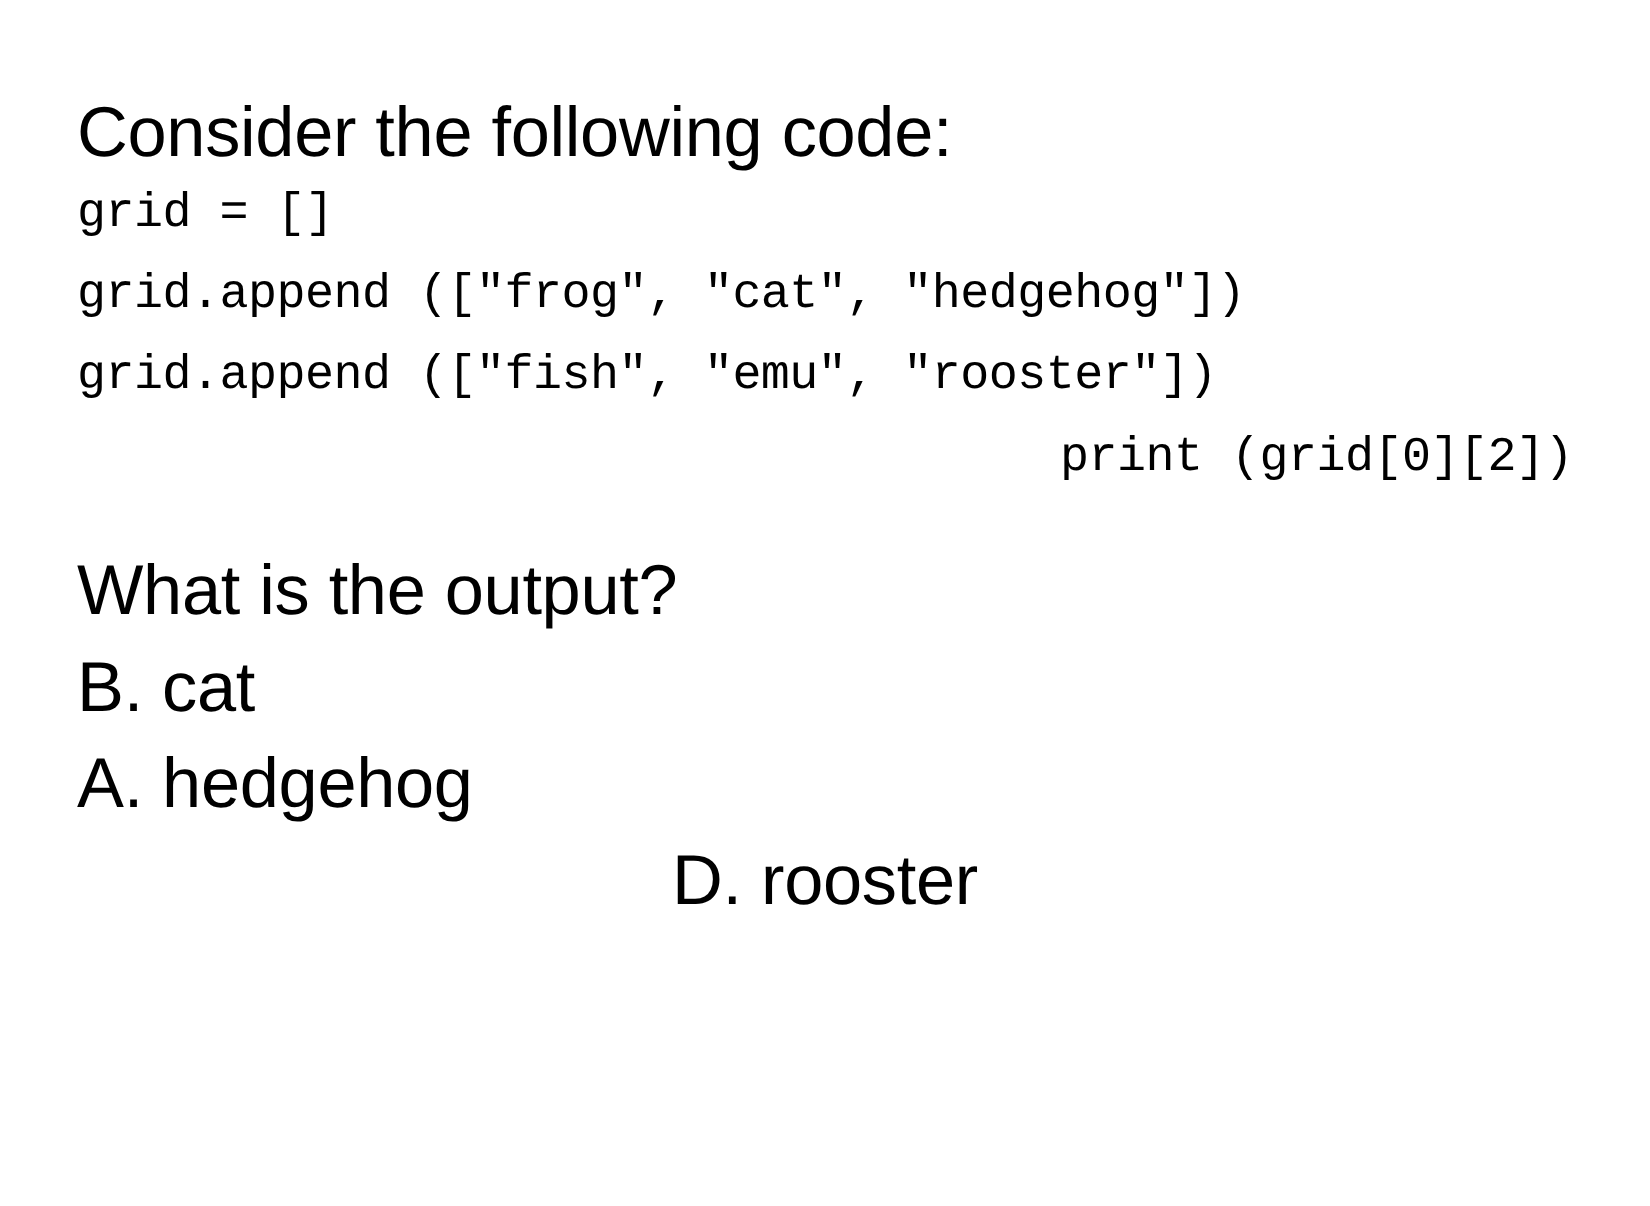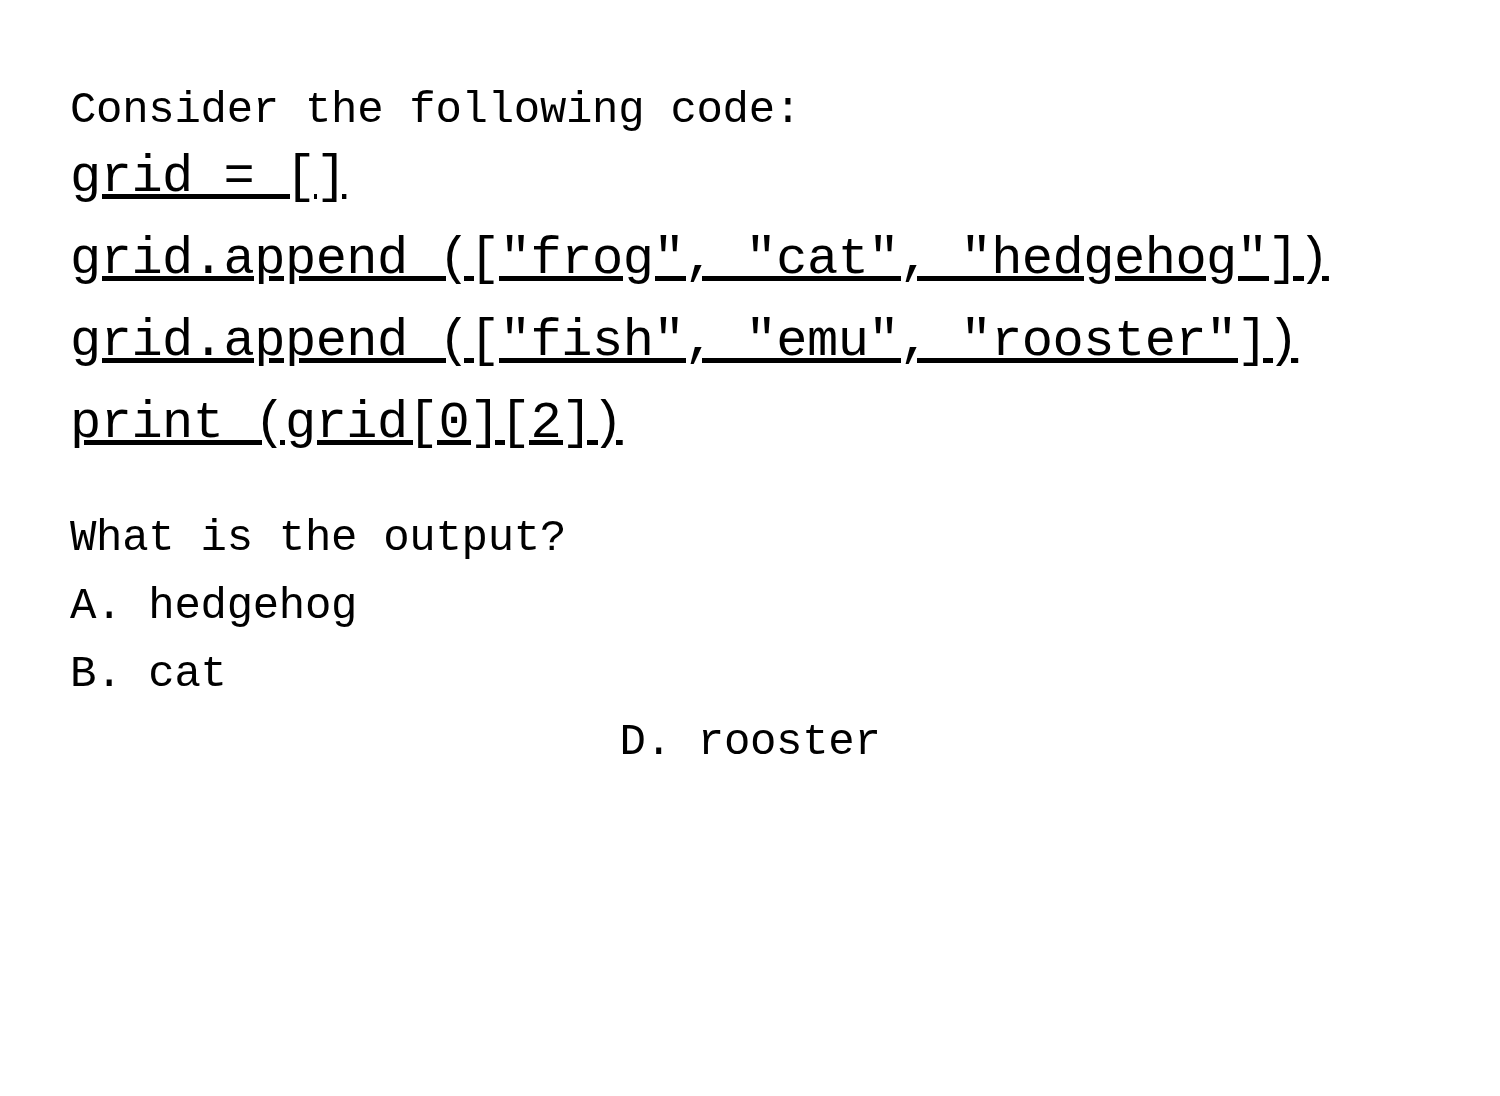--- a/index.html
+++ b/index.html
@@ -12,43 +12,43 @@
       height: 1096px;
       background: #ffffff;
       overflow: hidden;
     }
     .container {
       padding: 88px 70px 40px 70px;
       width: 100%;
       height: 100%;
     }
     .prose {
-      font-family: Liberation Mono, monospace;
-      font-size: 44px;
+      font-family: Liberation Sans, sans-serif;
+      font-size: 64px;
       line-height: 1.0;
       color: #000000;
       letter-spacing: -0.3px;
     }
     .code {
       font-family: "Courier New", Courier, monospace;
-      font-size: 52px;
+      font-size: 44px;
       line-height: 1.0;
       color: #000000;
       white-space: pre;
       letter-spacing: -0.5px;
-      text-decoration: underline;
     }
     .question-intro {
       margin-bottom: 20px;
     }
     .code-block .code {
       margin-bottom: 30px;
     }
     .code-block .code:last-child {
       margin-bottom: 0;
+      text-align: right;
     }
     .question-prompt {
       margin-top: 66px;
       margin-bottom: 24px;
     }
     .option {
       margin-bottom: 24px;
     }
     .option:last-child {
       margin-bottom: 0;
@@ -65,18 +65,18 @@
   <div class="code-block">
     <div class="code">grid = []</div>
     <div class="code">grid.append (["frog", "cat", "hedgehog"])</div>
     <div class="code">grid.append (["fish", "emu", "rooster"])</div>
     <div class="code">print (grid[0][2])</div>
   </div>
 
   <div class="prose question-prompt">What is the output?</div>
 
   <div class="options">
+    <div class="prose option">B. cat</div>
     <div class="prose option">A. hedgehog</div>
-    <div class="prose option">B. cat</div>
     <div class="prose option">D. rooster</div>
   </div>
 
 </div>
 
 </body></html>

